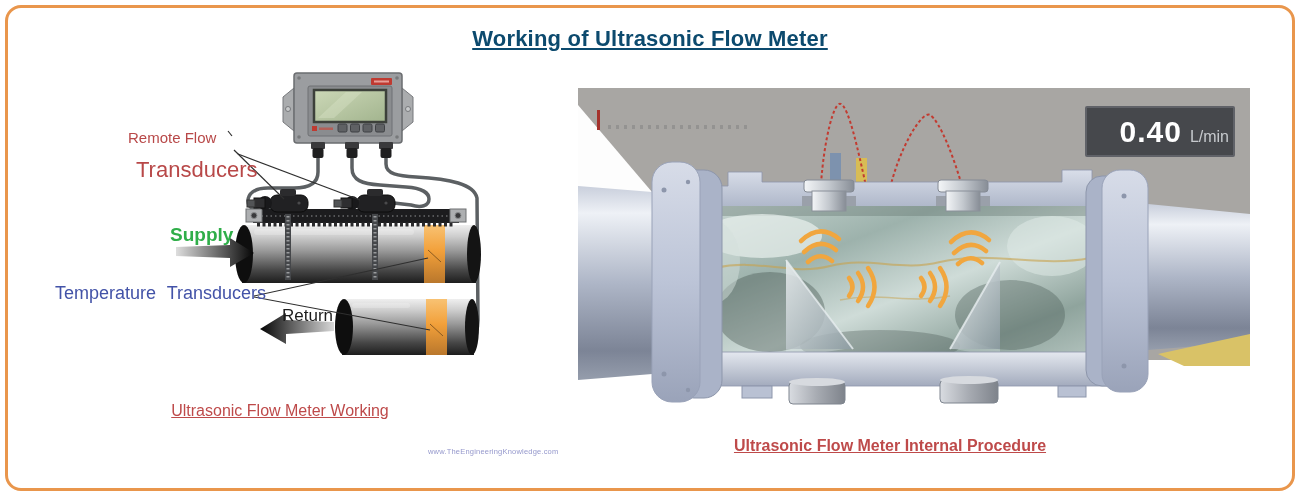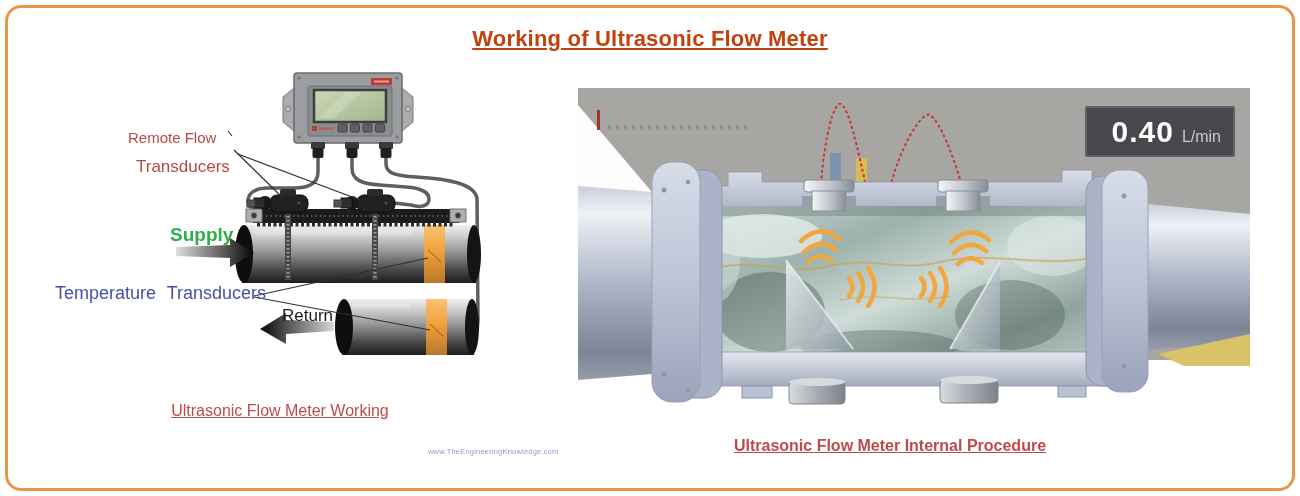--- a/index.html
+++ b/index.html
@@ -3,34 +3,34 @@
 <meta charset="utf-8">
 <style>
   html,body{margin:0;padding:0;background:#ffffff;}
   .page{position:relative;width:1300px;height:496px;background:#ffffff;overflow:hidden;
         font-family:"Liberation Sans",sans-serif;}
   .frame{position:absolute;left:5px;top:5px;width:1284px;height:480px;
          border:3px solid #e9964c;border-radius:16px;pointer-events:none;}
   .art{position:absolute;left:0;top:0;width:1300px;height:496px;}
   .lbl{position:absolute;white-space:nowrap;}
   .title{left:0;right:0;top:26px;text-align:center;font-size:22px;font-weight:bold;
-         color:#c2410c;text-decoration:underline;letter-spacing:.2px;}
+         color:#0c4a6e;text-decoration:underline;letter-spacing:.2px;}
   .remote1{left:128px;top:129px;color:#b84848;font-size:15px;}
-  .remote2{left:136px;top:157px;color:#b84848;font-size:17px;}
+  .remote2{left:136px;top:157px;color:#b84848;font-size:22px;}
   .supply{left:170px;top:224px;color:#2fae49;font-size:19px;font-weight:600;}
   .temperature{left:55px;top:283px;color:#4353a8;font-size:18px;word-spacing:6px;}
   .return{left:282px;top:306px;color:#1d1d1d;font-size:17px;}
   .cap{color:#be4a4a;font-size:16px;text-decoration:underline;}
   .capL{left:60px;top:402px;width:440px;text-align:center;}
   .capR{left:640px;top:437px;width:500px;text-align:center;font-weight:bold;}
   .watermark{left:428px;top:447px;font-size:7.5px;color:#9598cc;letter-spacing:.2px;}
   .display{position:absolute;left:1085px;top:106px;width:150px;height:51px;
            background:#46484c;border:2px solid #606268;border-radius:2px;
            display:flex;align-items:baseline;justify-content:flex-end;
-           padding:0 12px 0 0;box-sizing:border-box;}
+           padding:0 4px 0 0;box-sizing:border-box;}
   .display .val{color:#ffffff;font-size:30px;font-weight:bold;letter-spacing:1px;
                 line-height:47px;}
   .display .unit{color:#c6c9cd;font-size:16px;margin-left:8px;}
   .tagtick{position:absolute;left:597px;top:110px;width:3px;height:20px;background:#a5322c;}
   .tagdash{position:absolute;left:608px;top:125px;width:142px;height:4px;opacity:.5;
            background:repeating-linear-gradient(90deg,#7f7f7f 0 3px,rgba(0,0,0,0) 3px 8px);}
 </style>
 </head>
 <body>
 

